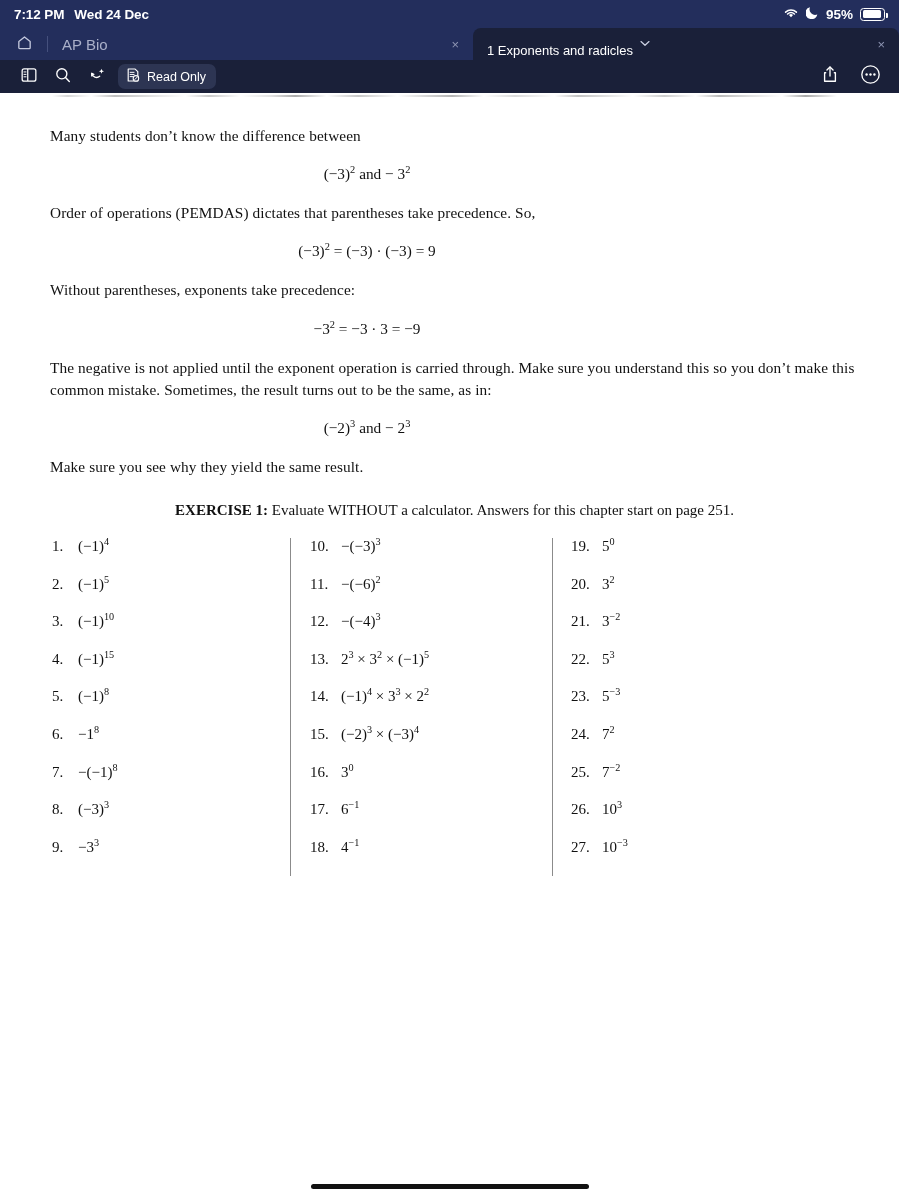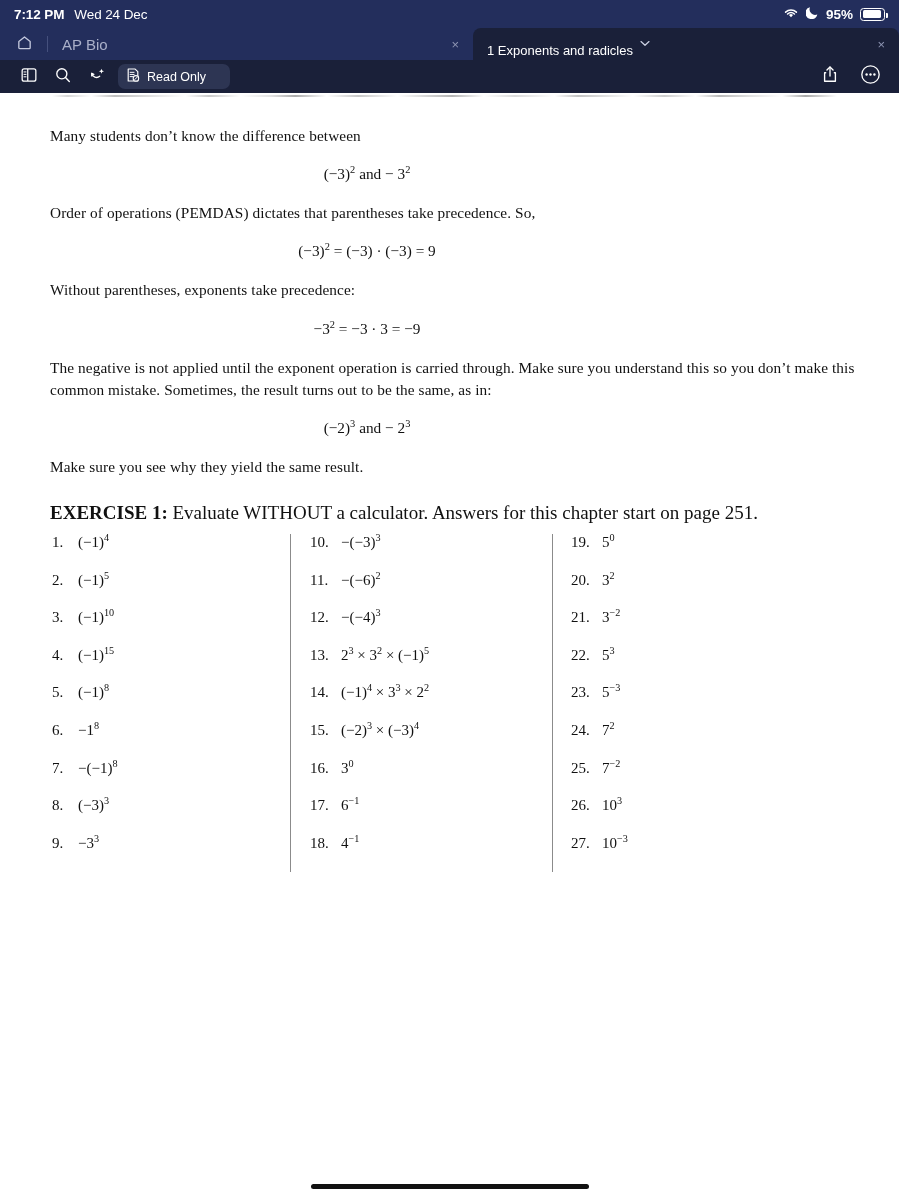--- a/index.html
+++ b/index.html
@@ -14,21 +14,21 @@
   
   .statusbar {
     position:absolute; top:0; left:0; width:899px; height:28px;
     background:#232e5c;
     display:flex; align-items:center;
     padding:0 14px;
     color:#ffffff;
   }
   .sb-left { display:flex; align-items:baseline; gap:10px; }
   .sb-time { font-size:13.5px; font-weight:600; letter-spacing:-0.1px; }
-  .sb-date { font-size:13.5px; font-weight:400; letter-spacing:-0.1px; }
+  .sb-date { font-size:13.5px; font-weight:700; letter-spacing:-0.1px; }
   .sb-right { margin-left:auto; display:flex; align-items:center; gap:7px; }
   .sb-pct { font-size:13.5px; font-weight:600; }
   .batt {
     width:25px; height:13px; border:1.5px solid #ffffff; border-radius:3.5px;
     position:relative; display:inline-block;
   }
   .batt::after {
     content:""; position:absolute; right:-3.5px; top:4px;
     width:2px; height:5px; background:#ffffff; border-radius:0 1px 1px 0;
   }
@@ -75,21 +75,21 @@
     background:#1a2039;
     display:flex; align-items:center; padding:0 12px;
   }
   .tb-icon {
     width:34px; height:26px; display:flex; align-items:center; justify-content:center;
     color:#ffffff;
   }
   .readonly-pill {
     display:flex; align-items:center; gap:6px;
     background:#2d3553; border-radius:7px;
-    height:25px; padding:0 24px 0 7px; margin-left:4px;
+    height:25px; padding:0 10px 0 7px; margin-left:4px;
   }
   .readonly-label { color:#ffffff; font-size:12.5px; font-weight:500; white-space:nowrap; }
   .tb-right { margin-left:auto; display:flex; align-items:center; gap:6px; }
 
   
   .page-sliver {
     position:absolute; top:93px; left:0; width:899px; height:6px;
     background:#ffffff; overflow:hidden;
   }
   .sliver-line {
@@ -116,21 +116,21 @@
   .para {
     font-size:15.3px; line-height:1.45;
     margin-bottom:18px; letter-spacing:.1px;
   }
   .eq {
     text-align:center; font-size:15.3px;
     margin:9px 0 19px 0;
     padding-right:175px;
   }
   .ex-head {
-    font-size:19px; margin-top:24px; margin-bottom:10px;
+    font-size:15px; margin-top:24px; margin-bottom:19px;text-align:center;
   }
   .ex-head b { font-weight:bold; }
 
   
   .m { font-family:"Liberation Serif", serif; }
   sup { font-size:.68em; vertical-align:super; line-height:0; }
 
   
   .cols {
     display:flex;

